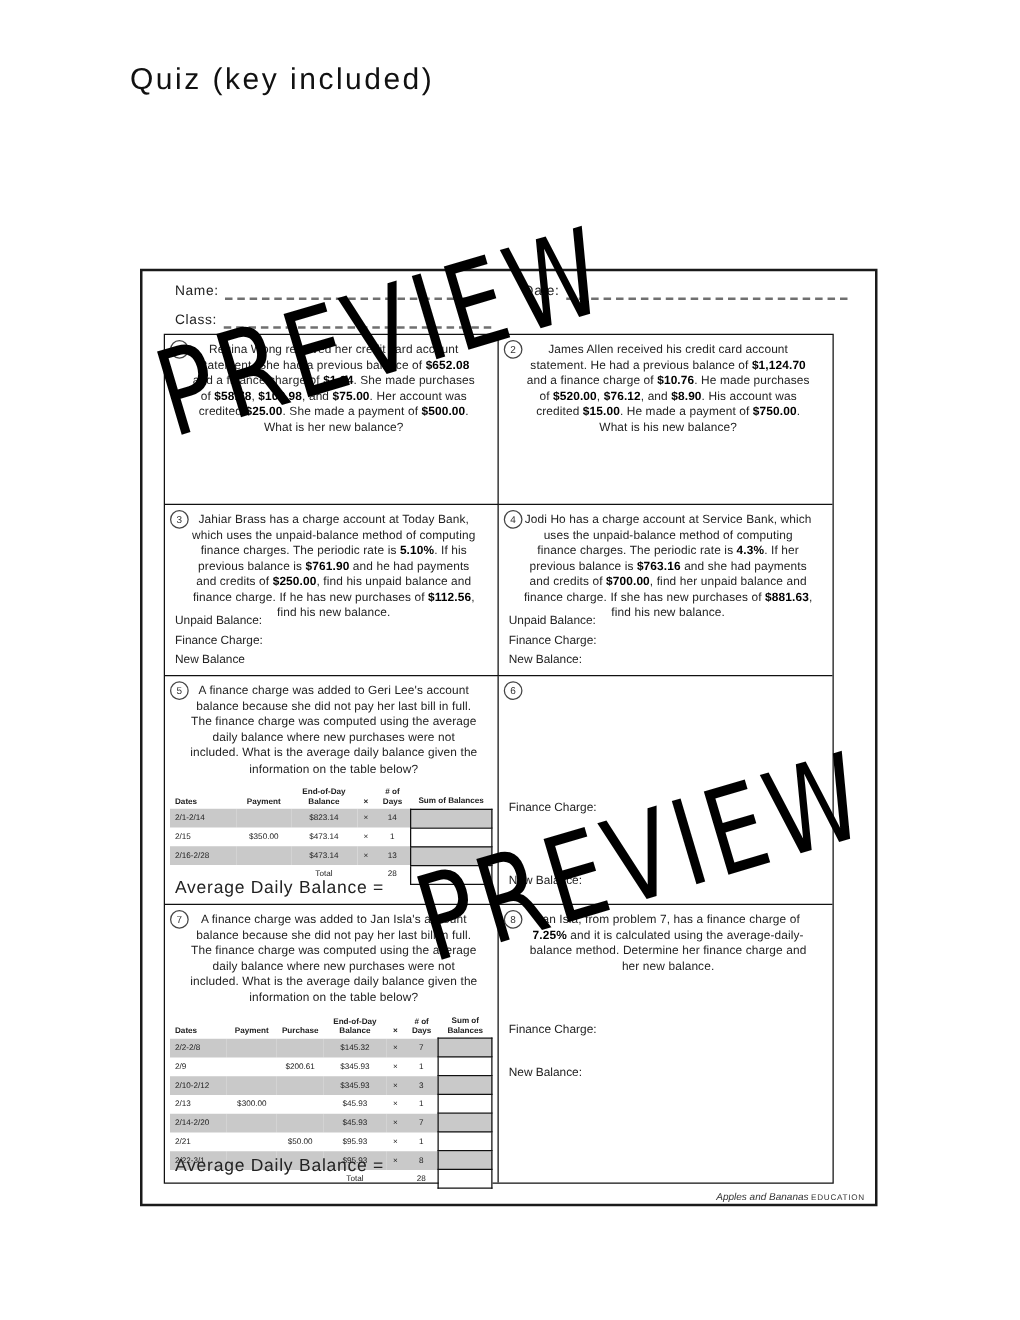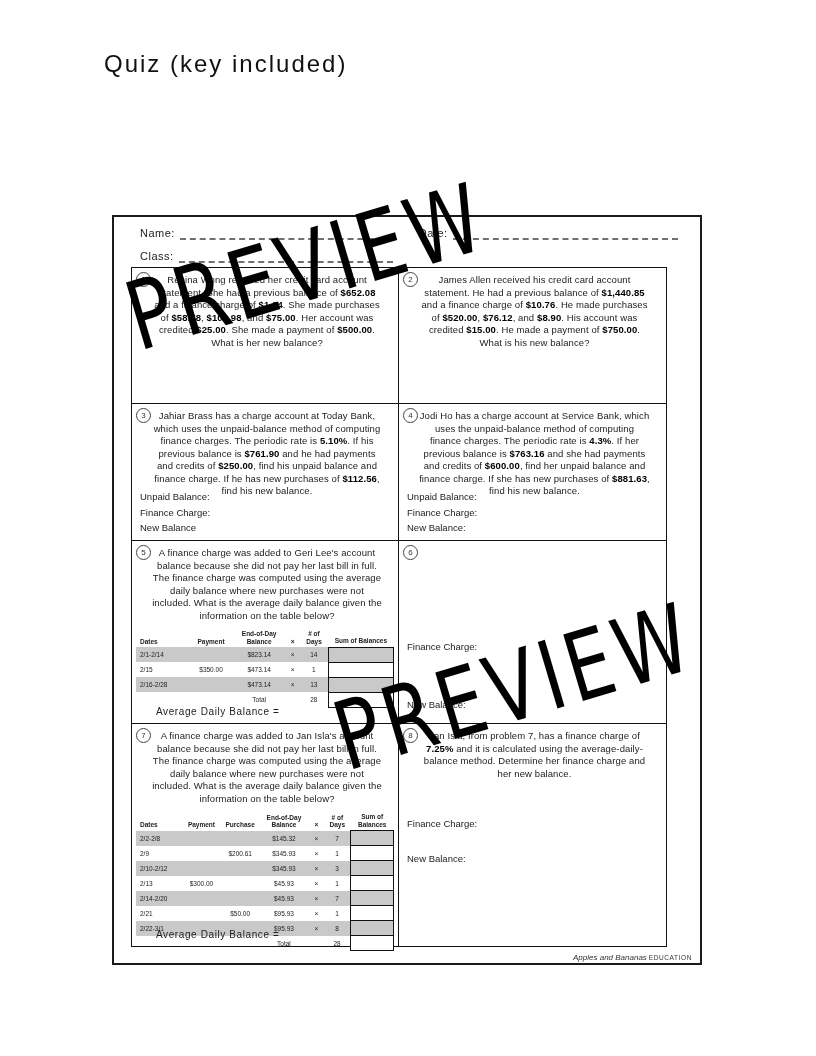--- a/index.html
+++ b/index.html
@@ -41,21 +41,21 @@
     margin:0 12px 0 16px;font-size:9.5px;line-height:1.32;text-align:center;color:#222;
     letter-spacing:0.1px;
   }
   .ptext b{color:#000;}
   .answers{position:absolute;left:8px;bottom:5px;font-size:9.5px;line-height:1.6;color:#222;text-align:left;}
   .answers p{margin:0;}
   .ans-abs{position:absolute;left:8px;font-size:9.5px;color:#222;margin:0;}
   .a6fc{top:100px;} .a6nb{top:158px;}
   .a8fc{top:94px;}  .a8nb{top:129px;}
   .avg{
-    position:absolute;left:24px;bottom:6px;font-size:10px;letter-spacing:0.6px;color:#222;
+    position:absolute;left:8px;bottom:6px;font-size:14px;letter-spacing:0.6px;color:#222;
   }
   
   .btable{width:100%;border-collapse:collapse;margin-top:7px;font-size:6.5px;color:#222;table-layout:fixed;}
   .btable th{font-weight:bold;text-align:center;vertical-align:bottom;padding:1px 1px 2px 1px;line-height:1.15;}
   .btable td{text-align:center;padding:3px 2px;line-height:1.1;height:8px;}
   .btable th:first-child,.btable td:first-child{text-align:left;padding-left:4px;}
   .btable tr.shaded td{background:#c9c9c9;}
   .btable td.sumcell{border:1px solid #111;background:#fff;}
   .btable tr.shaded td.sumcell{background:#c9c9c9;}
   .t5 th:nth-child(1){width:20%;} .t5 th:nth-child(2){width:17%;}
@@ -105,36 +105,36 @@
 
   <div class="grid">
 
     <div class="cell cL rA">
       <span class="pnum">1</span>
       <div class="ptext">Regina Wong received her credit card account statement. She had a previous balance of <b>$652.08</b> and a finance charge of <b>$1.34</b>. She made purchases of <b>$58.78</b>, <b>$102.98</b>, and <b>$75.00</b>. Her account was credited <b>$25.00</b>. She made a payment of <b>$500.00</b>. What is her new balance?</div>
     </div>
 
     <div class="cell rA">
       <span class="pnum">2</span>
-      <div class="ptext">James Allen received his credit card account statement. He had a previous balance of <b>$1,440.85</b> and a finance charge of <b>$10.76</b>. He made purchases of <b>$520.00</b>, <b>$76.12</b>, and <b>$8.90</b>. His account was credited <b>$15.00</b>. He made a payment of <b>$750.00</b>. What is his new balance?</div>
+      <div class="ptext">James Allen received his credit card account statement. He had a previous balance of <b>$1,124.70</b> and a finance charge of <b>$10.76</b>. He made purchases of <b>$520.00</b>, <b>$76.12</b>, and <b>$8.90</b>. His account was credited <b>$15.00</b>. He made a payment of <b>$750.00</b>. What is his new balance?</div>
     </div>
 
     <div class="cell cL rB">
       <span class="pnum">3</span>
       <div class="ptext">Jahiar Brass has a charge account at Today Bank, which uses the unpaid-balance method of computing finance charges. The periodic rate is <b>5.10%</b>. If his previous balance is <b>$761.90</b> and he had payments and credits of <b>$250.00</b>, find his unpaid balance and finance charge. If he has new purchases of <b>$112.56</b>, find his new balance.</div>
       <div class="answers">
         <p>Unpaid Balance:</p>
         <p>Finance Charge:</p>
         <p>New Balance</p>
       </div>
     </div>
 
     <div class="cell rB">
       <span class="pnum">4</span>
-      <div class="ptext">Jodi Ho has a charge account at Service Bank, which uses the unpaid-balance method of computing finance charges. The periodic rate is <b>4.3%</b>. If her previous balance is <b>$763.16</b> and she had payments and credits of <b>$600.00</b>, find her unpaid balance and finance charge. If she has new purchases of <b>$881.63</b>, find his new balance.</div>
+      <div class="ptext">Jodi Ho has a charge account at Service Bank, which uses the unpaid-balance method of computing finance charges. The periodic rate is <b>4.3%</b>. If her previous balance is <b>$763.16</b> and she had payments and credits of <b>$700.00</b>, find her unpaid balance and finance charge. If she has new purchases of <b>$881.63</b>, find his new balance.</div>
       <div class="answers">
         <p>Unpaid Balance:</p>
         <p>Finance Charge:</p>
         <p>New Balance:</p>
       </div>
     </div>
 
     <div class="cell cL rC">
       <span class="pnum">5</span>
       <div class="ptext">A finance charge was added to Geri Lee's account balance because she did not pay her last bill in full. The finance charge was computed using the average daily balance where new purchases were not included. What is the average daily balance given the information on the table below?</div>

